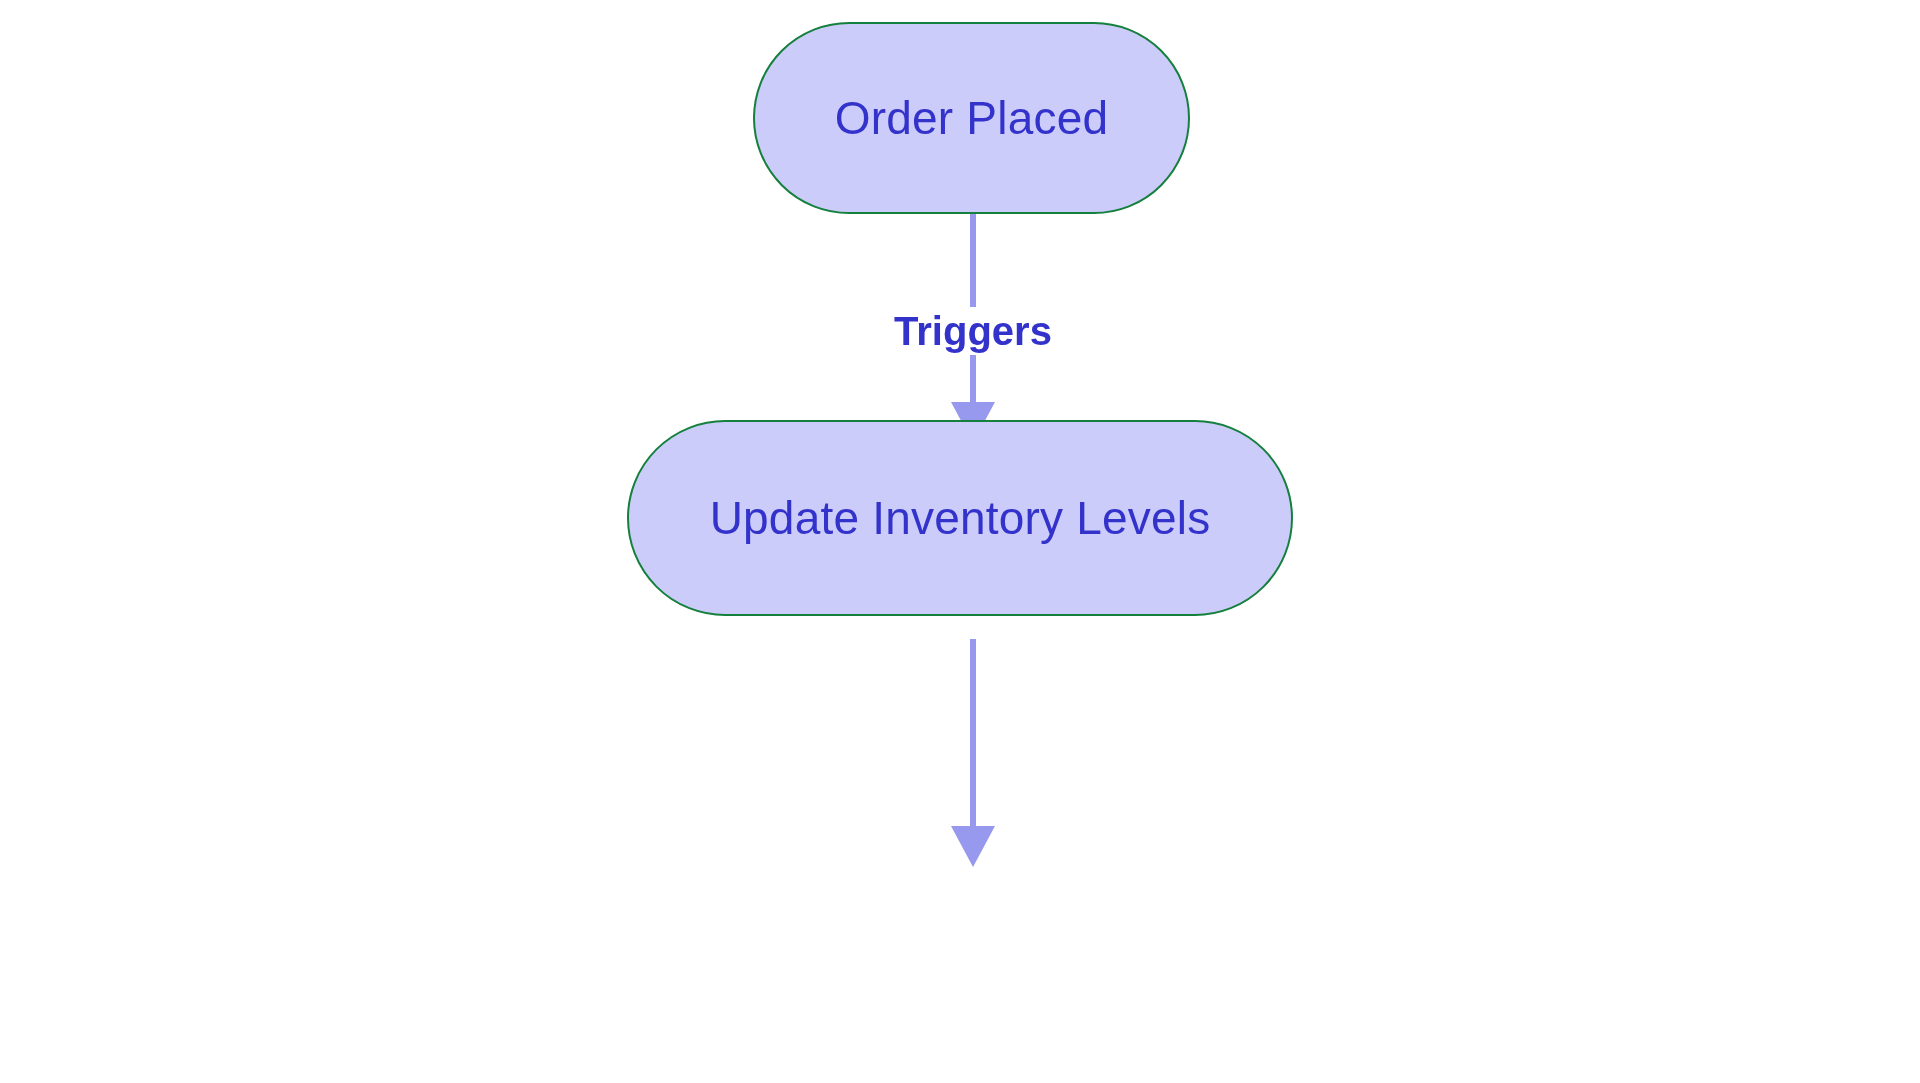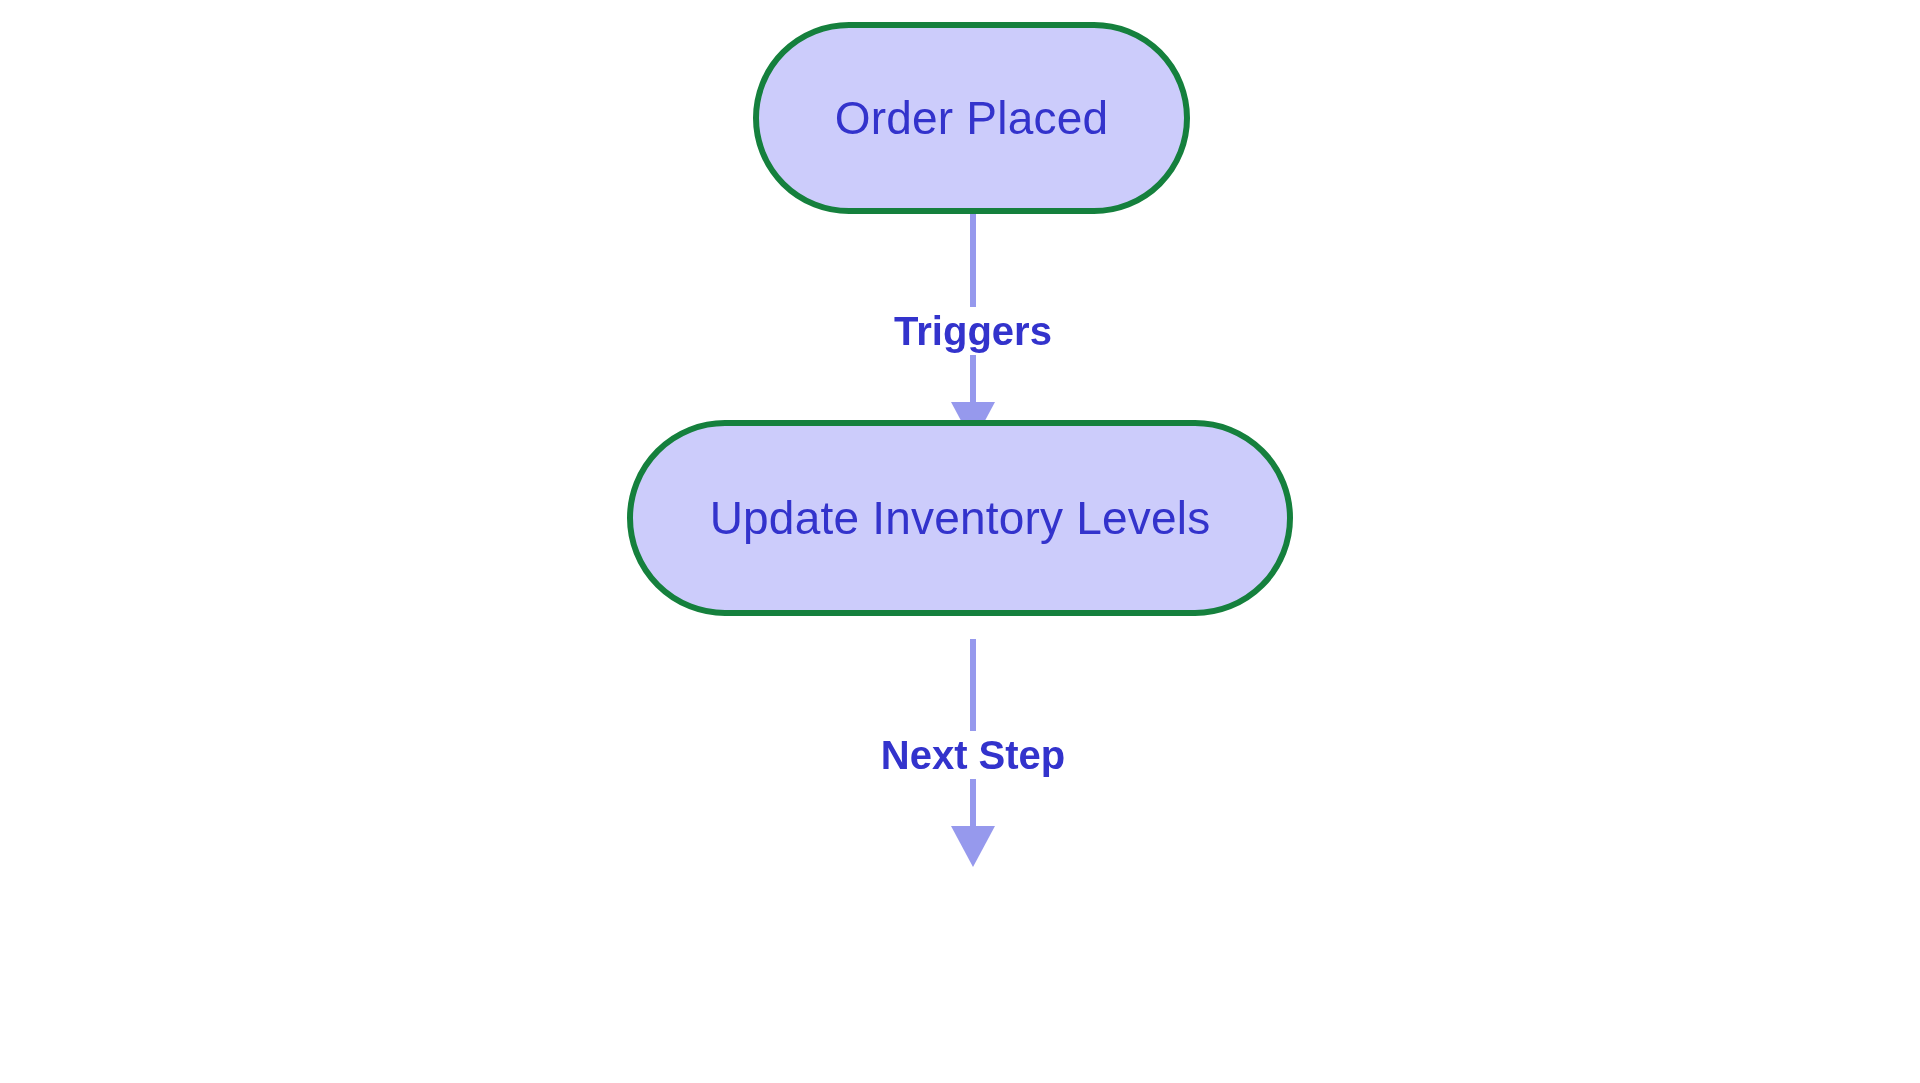--- a/index.html
+++ b/index.html
@@ -19,21 +19,21 @@
     height: 1083px;
     background: #ffffff;
   }
   .node {
     position: absolute;
     box-sizing: border-box;
     display: flex;
     align-items: center;
     justify-content: center;
     background: #ccccfb;
-    border: 6px solid #15803d;
+    border: 2px solid #15803d;
     border-radius: 999px;
     z-index: 3;
   }
   .node-label {
     color: #3333cc;
     font-family: "Liberation Sans", sans-serif;
     font-weight: 400;
     letter-spacing: 0.2px;
     white-space: nowrap;
     line-height: 1;
@@ -124,18 +124,15 @@
   </div>
 
   <div class="edge-label" id="edge-label-triggers">
     <span>Triggers</span>
   </div>
 
   <div class="node" id="node-update-inventory">
     <span class="node-label">Update Inventory Levels</span>
   </div>
 
-  <div class="edge-label" id="edge-label-next-step">
-    <span>Next Step</span>
-  </div>
 
 
 </div>
 
 </body></html>

